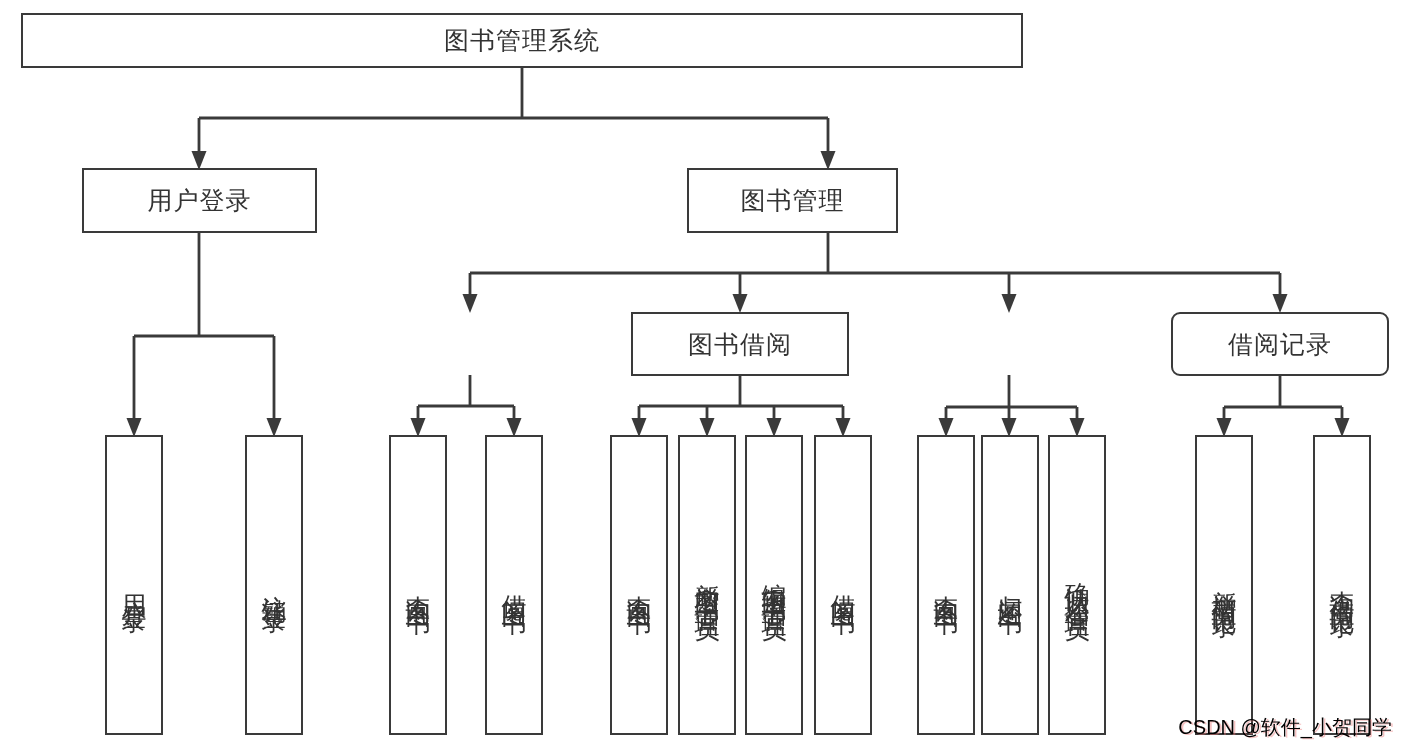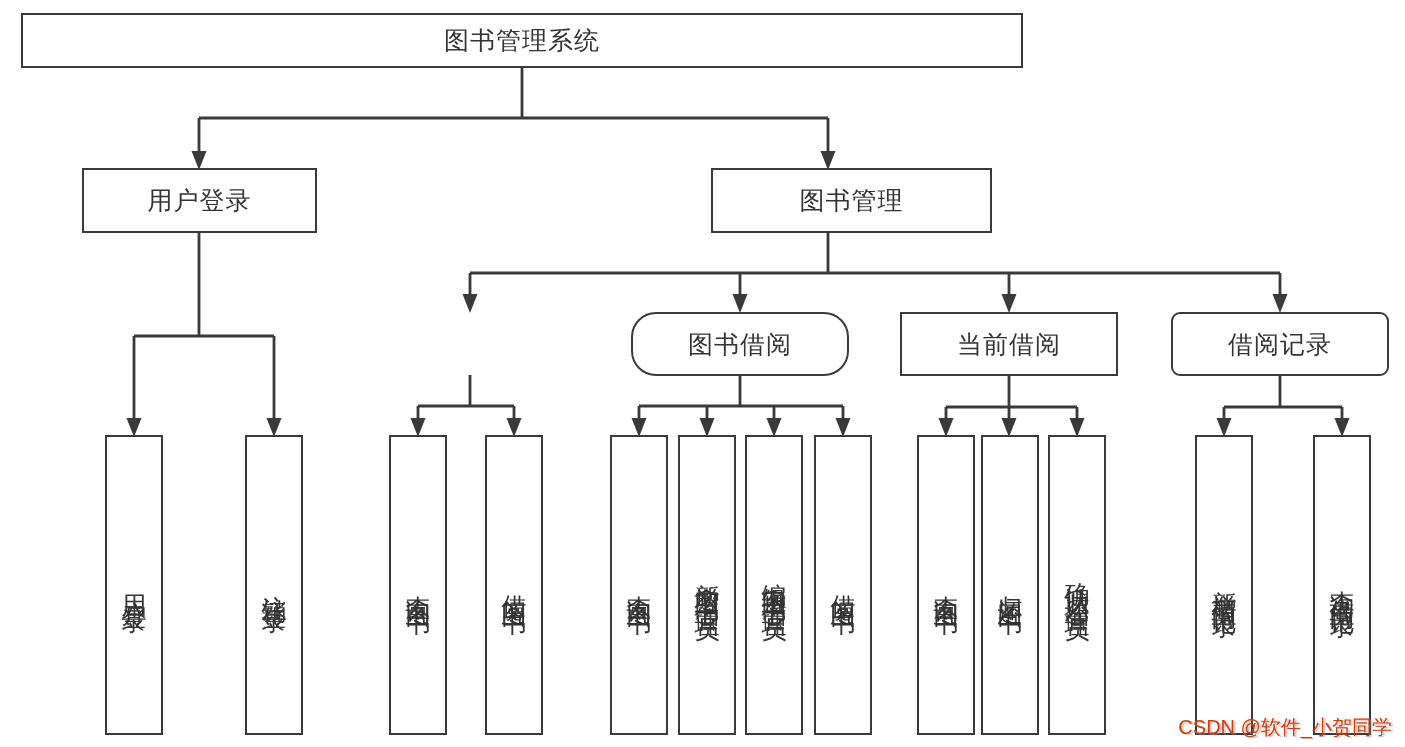--- a/index.html
+++ b/index.html
@@ -18,24 +18,24 @@
     border:2.6px solid #3a3a3a;
     box-sizing:border-box;
     display:flex;
     align-items:center;
     justify-content:center;
     z-index:2;
   }
   .hbox{font-size:25px;letter-spacing:1px;white-space:nowrap;}
   .pos-root{left:21px;top:13px;width:1002px;height:55px;}
   .pos-l2a{left:82px;top:168px;width:235px;height:65px;}
-  .pos-l2b{left:711px;top:168px;width:281px;height:65px;text-align:center;}
+  .pos-l2b{left:687px;top:168px;width:211px;height:65px;text-align:center;}
   .l3{top:312px;width:218px;height:64px;}
   .pos-l3a{left:361px;}
-  .pos-l3b{left:631px;border-radius:25px;}
+  .pos-l3b{left:631px;}
   .pos-l3c{left:900px;}
   .pos-l3d{left:1171px;border-radius:9px;}
   .leaf{top:435px;width:58px;height:300px;}
   .vtext{
     writing-mode:vertical-rl;
     text-orientation:mixed;
     font-size:25px;
     letter-spacing:5px;
     line-height:1;
     white-space:nowrap;
@@ -44,21 +44,21 @@
   .lf3{left:389px;}  .lf4{left:485px;}
   .lf5{left:610px;}  .lf6{left:678px;}
   .lf7{left:745px;}  .lf8{left:814px;}
   .lf9{left:917px;}  .lf10{left:981px;}
   .lf11{left:1048px;}
   .lf12{left:1195px;} .lf13{left:1313px;}
   .watermark{
     position:absolute;
     right:13px;bottom:6px;
     font-size:20px;
-    color:#c2410c;
+    color:#000000;
     text-shadow:2px 1px 0 rgba(235,120,120,0.45);
     z-index:5;
     white-space:nowrap;
   }
 </style>
 </head>
 <body>
 
 <div class="stage">
 
@@ -93,21 +93,20 @@
       <polygon points="1334.5,418 1349.5,418 1342,437"></polygon>
     </g>
   </svg>
 
   <div class="node hbox pos-root">图书管理系统</div>
 
   <div class="node hbox pos-l2a">用户登录</div>
   <div class="node hbox pos-l2b">图书管理</div>
 
   <div class="node hbox l3 pos-l3b">图书借阅</div>
-  <div class="node hbox l3 pos-l3c">当前借阅</div>
   <div class="node hbox l3 pos-l3d">借阅记录</div>
 
   <div class="node leaf lf1">
       <span class="vtext">用户登录</span>
     </div>
   <div class="node leaf lf2">
       <span class="vtext">注销登录</span>
     </div>
 
   <div class="node leaf lf3">

